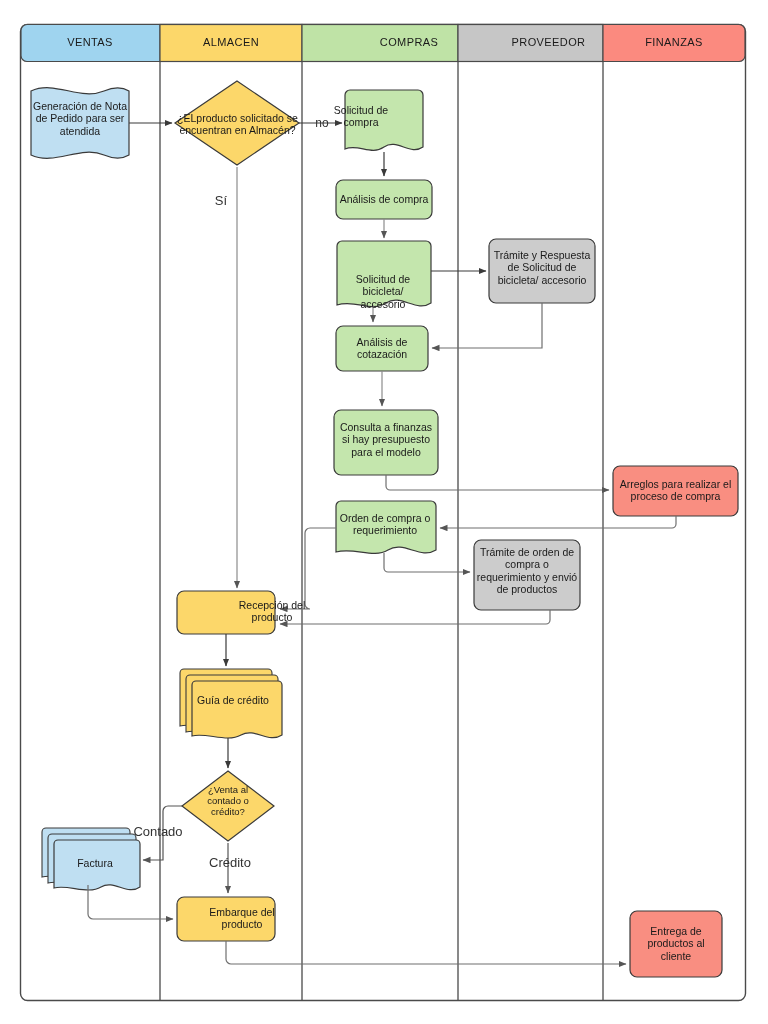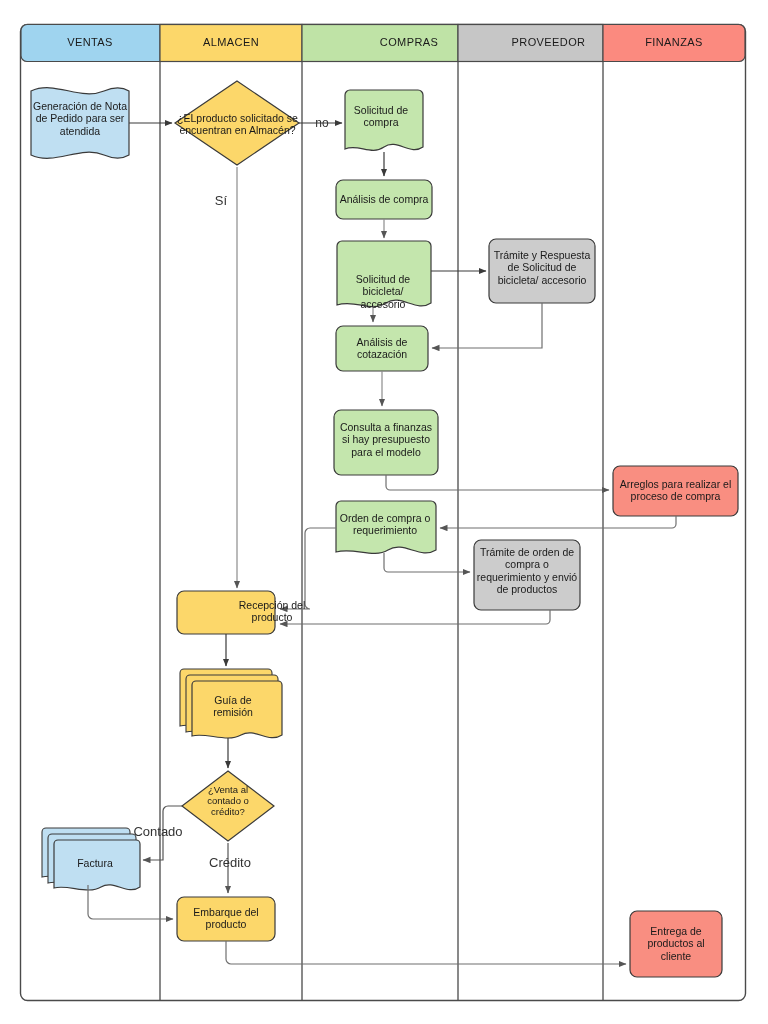--- a/index.html
+++ b/index.html
@@ -174,34 +174,34 @@
   </svg>
 
   <div class="lbl hdr" style="left:20px;top:36px;width:140px;">VENTAS</div>
   <div class="lbl hdr" style="left:160px;top:36px;width:142px;">ALMACEN</div>
   <div class="lbl hdr" style="left:302px;top:36px;width:156px;margin-left:29px;">COMPRAS</div>
   <div class="lbl hdr" style="left:474px;top:36px;width:149px;">PROVEEDOR</div>
   <div class="lbl hdr" style="left:603px;top:36px;width:142px;">FINANZAS</div>
 
   <div class="lbl node" style="left:32px;top:100px;width:96px;">Generación de Nota de Pedido para ser atendida</div>
   <div class="lbl node" style="left:165px;top:112px;width:145px;">¿ELproducto solicitado se encuentran en Almacén?</div>
-  <div class="lbl node" style="left:348px;top:104px;width:66px;">Solicitud de compra</div>
+  <div class="lbl node" style="left:328px;top:104px;width:66px;">Solicitud de compra</div>
   <div class="lbl node" style="left:336px;top:193px;width:96px;">Análisis de compra</div>
   <div class="lbl node" style="left:341px;top:249px;width:84px;margin-top:24px;">Solicitud de bicicleta/ accesorio</div>
   <div class="lbl node" style="left:489px;top:249px;width:106px;">Trámite y Respuesta de Solicitud de bicicleta/ accesorio</div>
   <div class="lbl node" style="left:338px;top:336px;width:88px;">Análisis de cotazación</div>
   <div class="lbl node" style="left:336px;top:421px;width:100px;">Consulta a finanzas si hay presupuesto para  el modelo</div>
   <div class="lbl node" style="left:615px;top:478px;width:121px;">Arreglos para realizar el proceso de compra</div>
   <div class="lbl node" style="left:339px;top:512px;width:92px;">Orden de compra o requerimiento</div>
   <div class="lbl node" style="left:476px;top:546px;width:102px;">Trámite de orden de compra o requerimiento y envió de productos</div>
   <div class="lbl node" style="left:178px;top:599px;width:92px;margin-left:48px;">Recepción del producto</div>
-  <div class="lbl node" style="left:194px;top:694px;width:78px;">Guía de remisión</div>
+  <div class="lbl node" style="left:194px;top:694px;width:78px;">Guía de crédito</div>
   <div class="lbl tiny" style="left:192px;top:784px;width:72px;">¿Venta al contado  o crédito?</div>
   <div class="lbl node" style="left:58px;top:857px;width:74px;">Factura</div>
-  <div class="lbl node" style="left:178px;top:906px;width:96px;">Embarque del producto</div>
+  <div class="lbl node" style="left:178px;top:906px;width:96px;padding-left:16px;">Embarque del producto</div>
   <div class="lbl node" style="left:633px;top:925px;width:86px;">Entrega  de productos al cliente</div>
 
   <div class="lbl edge-lbl" style="left:305px;top:116px;width:34px;">no</div>
   <div class="lbl edge-lbl-lg" style="left:206px;top:193px;width:30px;">Sí</div>
   <div class="lbl edge-lbl-lg" style="left:126px;top:824px;width:64px;">Contado</div>
   <div class="lbl edge-lbl-lg" style="left:200px;top:855px;width:60px;">Crédito</div>
 
 </div>
 
 </body></html>

